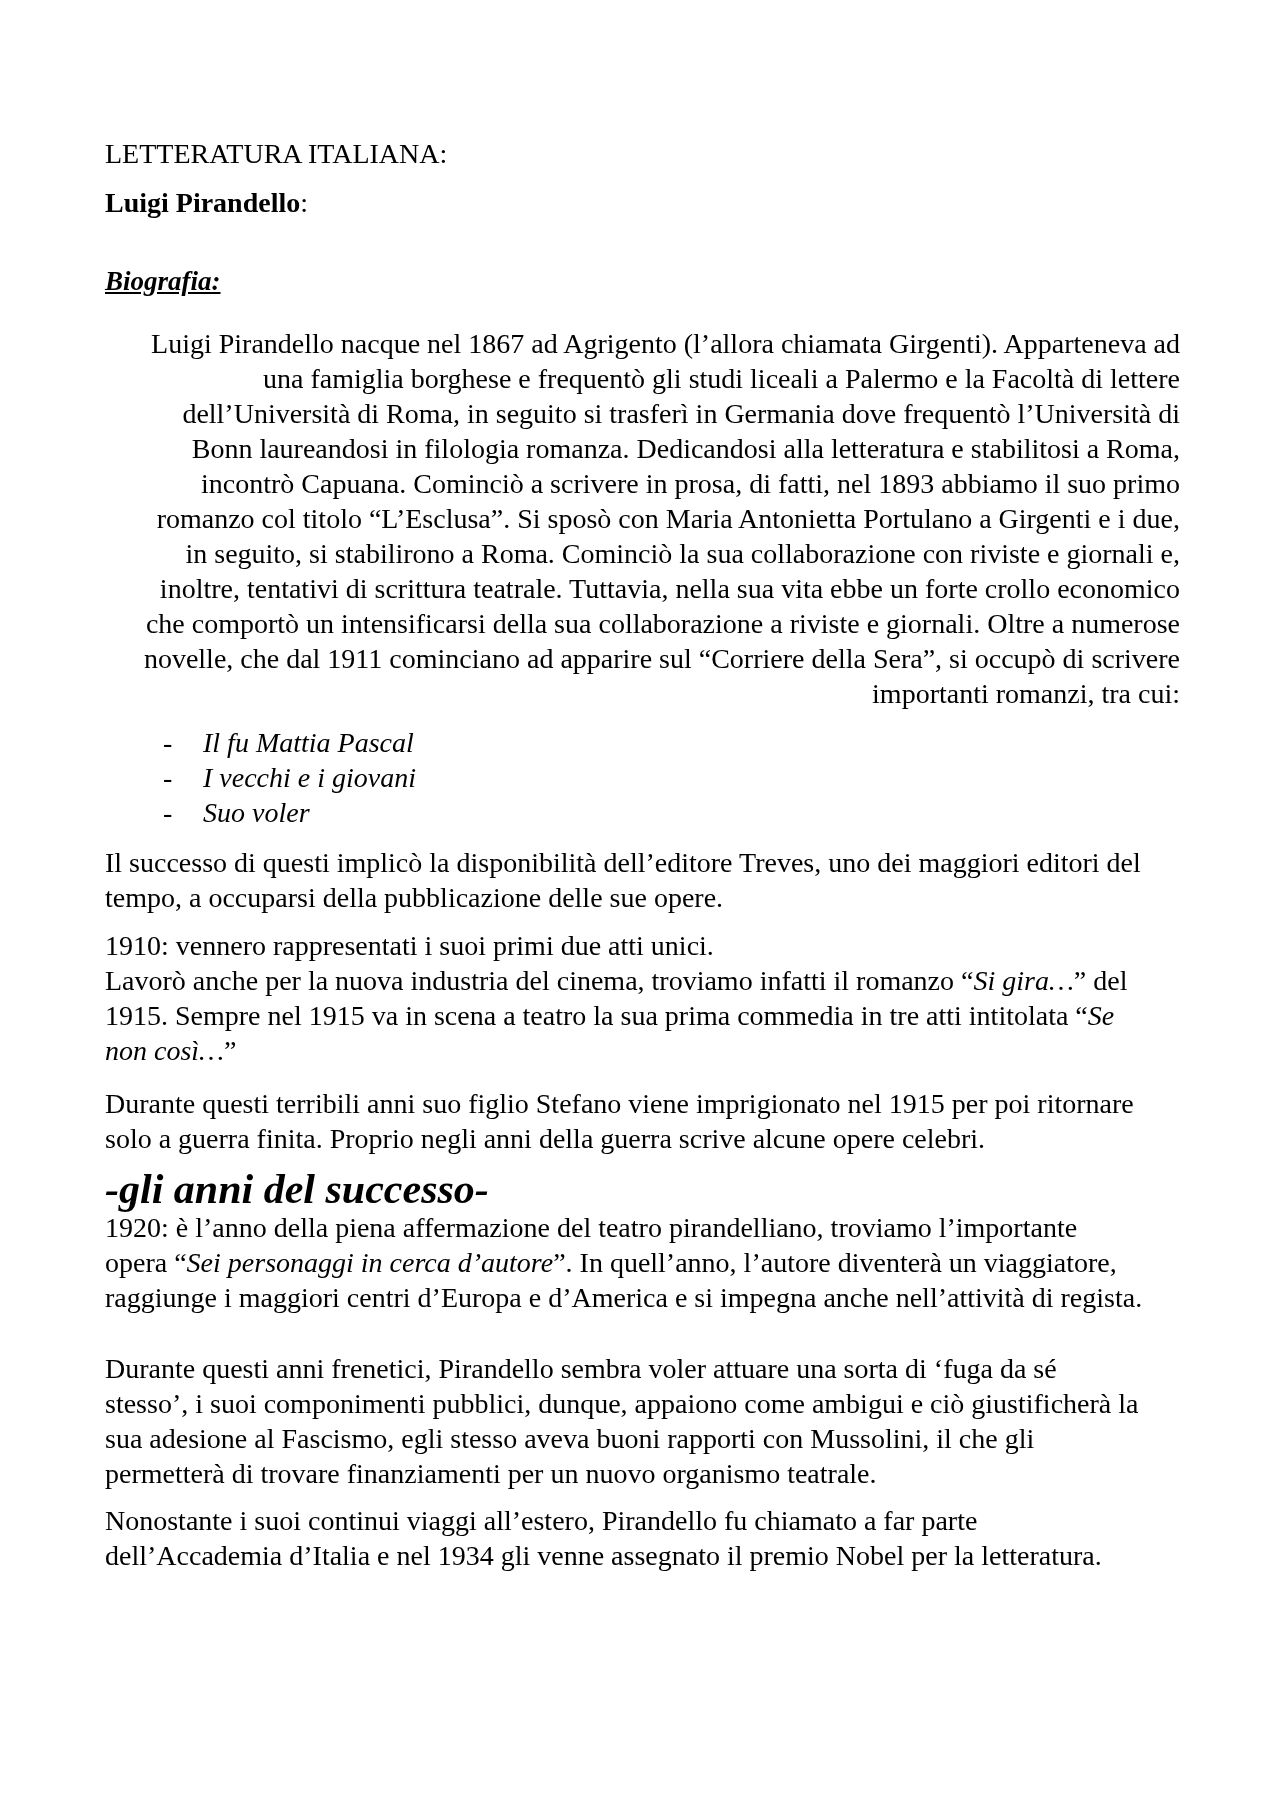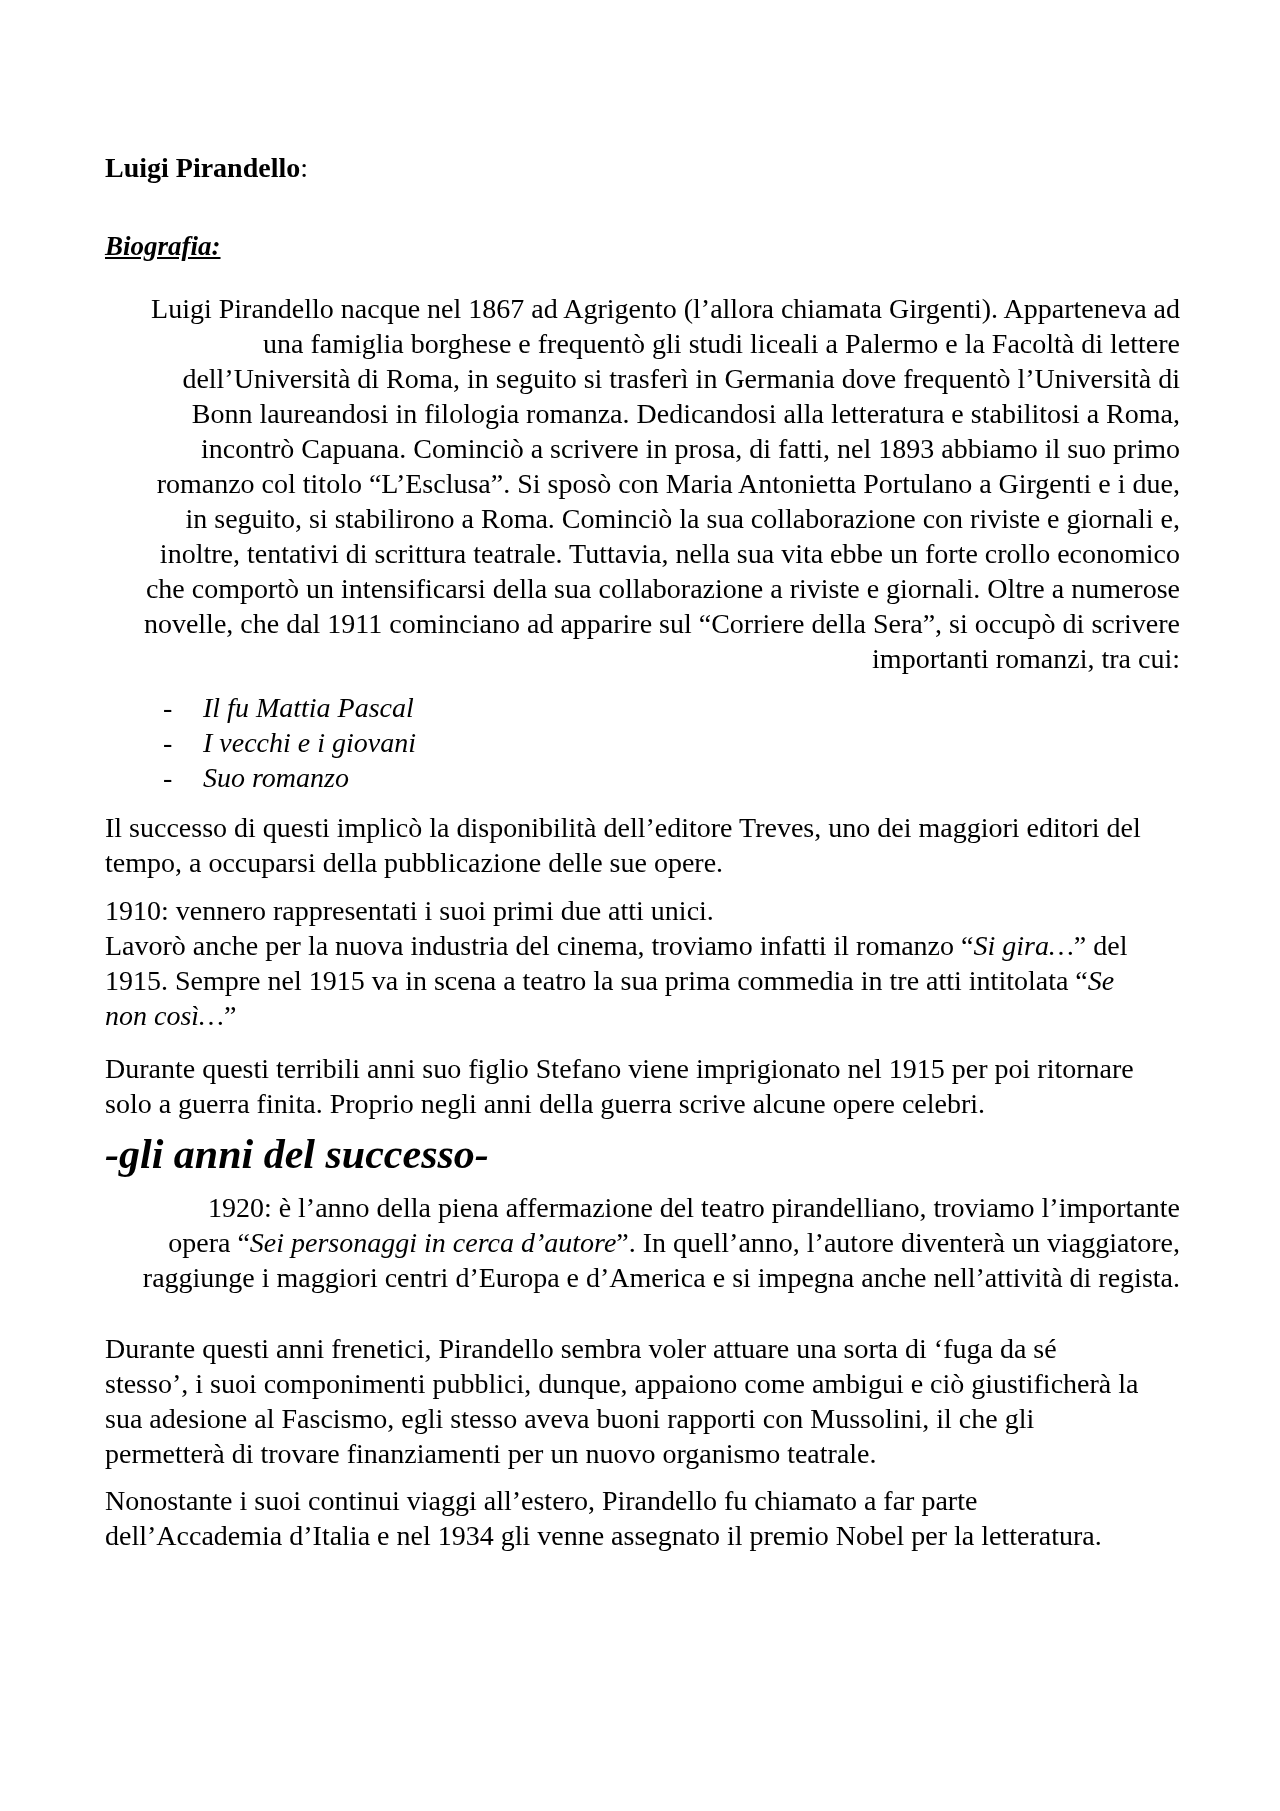--- a/index.html
+++ b/index.html
@@ -37,51 +37,52 @@
   .works-list { margin-top: 14px; }
   .work-item { position: relative; padding-left: 98px; line-height: 35px; font-style: italic; }
   .work-item .dash { position: absolute; left: 58px; font-style: normal; }
   .treves { margin-top: 15px; }
   .subheading { font-weight: bold; font-style: italic; }
   .h-esordio { margin-top: 22px; }
   .p-esordio { margin-top: 13px; }
   .h-guerra { margin-top: 18px; }
   .p-guerra { margin-top: 18px; }
   .h-successo { margin-top: 16px; }
-  .p-successo { margin-top: 18px; text-align: right; }
+  .p-successo { margin-top: 3px; }
   .p-fuga { margin-top: 36px; }
   .p-nobel { margin-top: 12px; }
   .it { font-style: italic; }
 </style>
 </head>
 <body>
 
 <div class="page">
 
+  <p class="block kicker">LETTERATURA ITALIANA:</p>
 
   <p class="block author-line"><span>Luigi Pirandello</span><span class="colon">:</span></p>
 
   <h1 class="block doc-title">Biografia:</h1>
 
   <p class="block para bio">Luigi Pirandello nacque nel 1867 ad Agrigento (l’allora chiamata Girgenti). Apparteneva ad
 una famiglia borghese e frequentò gli studi liceali a Palermo e la Facoltà di lettere
 dell’Università di Roma, in seguito si trasferì in Germania dove frequentò l’Università di
 Bonn laureandosi in filologia romanza. Dedicandosi alla letteratura e stabilitosi a Roma,
 incontrò Capuana. Cominciò a scrivere in prosa, di fatti, nel 1893 abbiamo il suo primo
 romanzo col titolo “L’Esclusa”. Si sposò con Maria Antonietta Portulano a Girgenti e i due,
 in seguito, si stabilirono a Roma. Cominciò la sua collaborazione con riviste e giornali e,
 inoltre, tentativi di scrittura teatrale. Tuttavia, nella sua vita ebbe un forte crollo economico
 che comportò un intensificarsi della sua collaborazione a riviste e giornali. Oltre a numerose
 novelle, che dal 1911 cominciano ad apparire sul “Corriere della Sera”, si occupò di scrivere
 importanti romanzi, tra cui:</p>
 
   <div class="block works-list">
     <div class="work-item"><span class="dash">-</span><span>Il fu Mattia Pascal</span></div>
     <div class="work-item"><span class="dash">-</span><span>I vecchi e i giovani</span></div>
-    <div class="work-item"><span class="dash">-</span><span>Suo romanzo</span></div>
+    <div class="work-item"><span class="dash">-</span><span>Suo voler</span></div>
   </div>
 
   <p class="block para treves">Il successo di questi implicò la disponibilità dell’editore Treves, uno dei maggiori editori del
 tempo, a occuparsi della pubblicazione delle sue opere.</p>
 
 
   <p class="block para p-esordio"><span>1910: vennero rappresentati i suoi primi due atti unici.
 Lavorò anche per la nuova industria del cinema, troviamo infatti il romanzo “</span><span class="it">Si gira…</span><span>” del
 1915. Sempre nel 1915 va in scena a teatro la sua prima commedia in tre atti intitolata “</span><span class="it">Se
 non così…</span><span>”</span></p>

